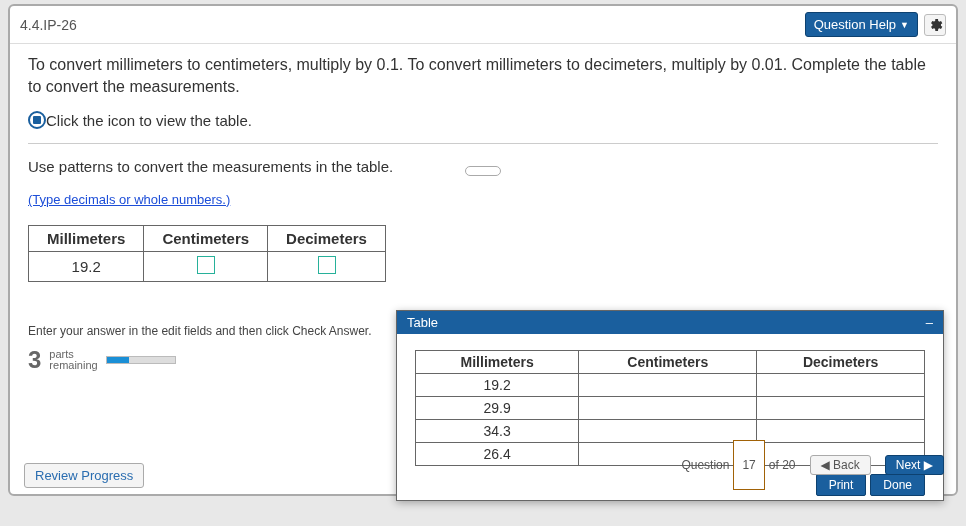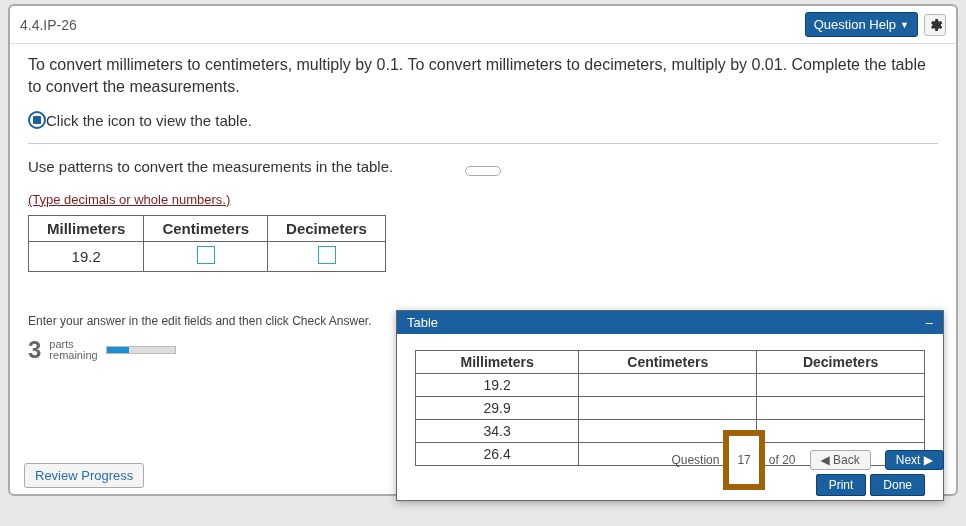--- a/index.html
+++ b/index.html
@@ -12,21 +12,21 @@
 .gear{width:22px;height:22px;display:flex;align-items:center;justify-content:center;border:1px solid #bbb;border-radius:3px;background:#f4f4f4}
 .gear svg{width:16px;height:16px;fill:#333}
 .content{padding:10px 18px}
 .instr{font-size:16px;line-height:1.4;margin-bottom:12px}
 .iconline{display:flex;align-items:flex-end;margin:10px 0 14px}
 .viewicon{width:18px;height:18px;border:2px solid #1a5f9e;border-radius:50%;display:flex;align-items:center;justify-content:center}
 .viewicon span{width:8px;height:8px;background:#1a5f9e;border-radius:1px}
 .sep{border:none;border-top:1px solid #ccc;margin:6px 0 14px}
 .sethandle{width:36px;height:10px;border:1px solid #aaa;border-radius:6px;background:#fff;position:absolute;left:50%;top:160px;transform:translateX(-50%)}
 .sub{font-size:15px;margin-bottom:17px}
-.hint{font-size:13px;color:#7f1d1d;text-decoration:underline;margin-bottom:8px}
+.hint{font-size:13px;color:#1d4ed8;text-decoration:underline;margin-bottom:18px}
 table.main{border-collapse:collapse;margin-top:0}
 table.main th,table.main td{border:1px solid #666;padding:4px 18px;font-size:15px;text-align:center}
 table.main th{font-weight:bold;background:#fff}
 .inputcell{width:18px;height:18px;border:1px solid #27b19a;display:inline-block;background:#fff}
 .entertxt{font-size:12px;color:#444;margin-top:42px}
 .parts{display:flex;align-items:center;gap:8px;margin-top:8px}
 .bignum{font-size:24px;color:#666;font-weight:bold}
 .partslbl{font-size:11px;color:#666;line-height:1}
 .progbar{width:70px;height:8px;background:#ddd;border:1px solid #bbb;position:relative}
 .progbar span{position:absolute;left:0;top:0;bottom:0;width:33%;background:#1a8fd6}
@@ -34,21 +34,21 @@
 .popup{position:absolute;right:12px;top:304px;width:548px;background:#fff;border:1px solid #666;box-shadow:0 2px 8px rgba(0,0,0,.3)}
 .pophdr{background:#1a5f9e;color:#fff;font-size:13px;font-weight:normal;padding:4px 10px;display:flex;justify-content:space-between}
 .popbody{padding:16px 18px 8px}
 table.pop{border-collapse:collapse;width:100%}
 table.pop th,table.pop td{border:1px solid #666;padding:3px 6px;font-size:14px;text-align:center}
 table.pop th{font-weight:bold}
 .popfoot{display:flex;justify-content:flex-end;gap:4px;padding:0 18px 4px}
 .popbtn{background:#1a5f9e;color:#fff;border:1px solid #0d4170;font-size:12px;padding:3px 12px;border-radius:2px}
 .bottombar{position:absolute;right:12px;bottom:4px;display:flex;align-items:center;gap:14px;font-size:12px;color:#555}
 .pager{display:flex;align-items:center;gap:4px}
-.pgbox{border:6px solid #a16207;background:#fff;padding:17px 8px}
+.pgbox{border:1px solid #a16207;background:#fff;padding:17px 8px}
 .navbtn{border:1px solid #aaa;background:#f4f4f4;padding:2px 10px;border-radius:3px;font-size:12px;color:#555}
 .navbtn.next{background:#1a5f9e;color:#fff;border-color:#0d4170}
 .tri{font-size:9px}
 </style>
 </head>
 <body>
 
 <div class="frame">
   <div class="topbar">
     <div class="qid">4.4.IP-26</div>

